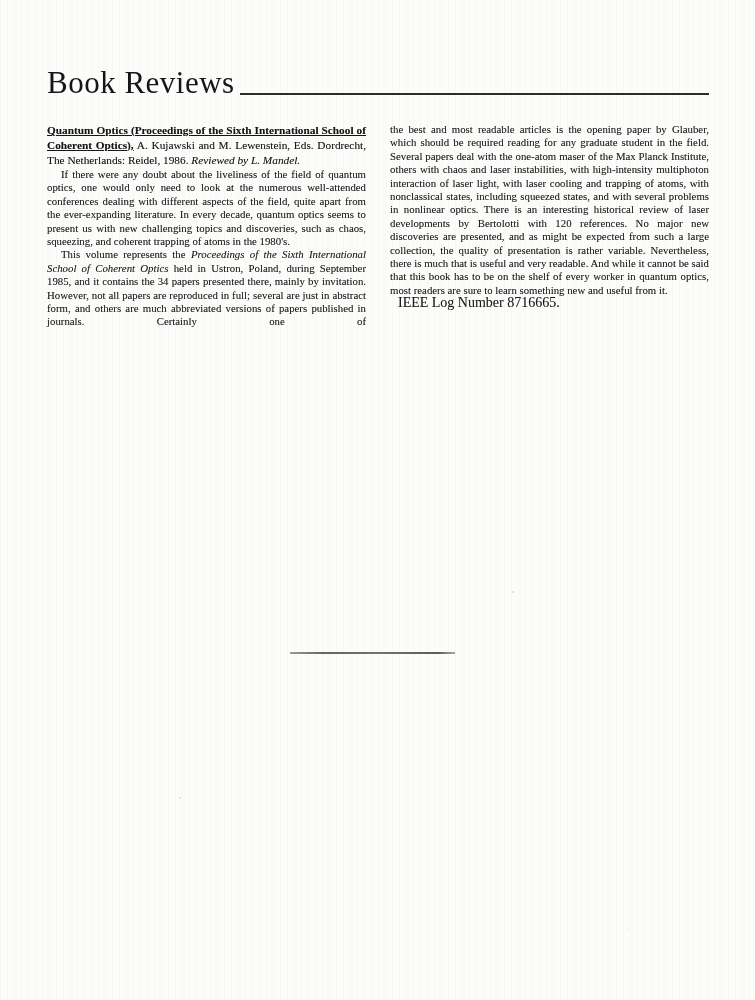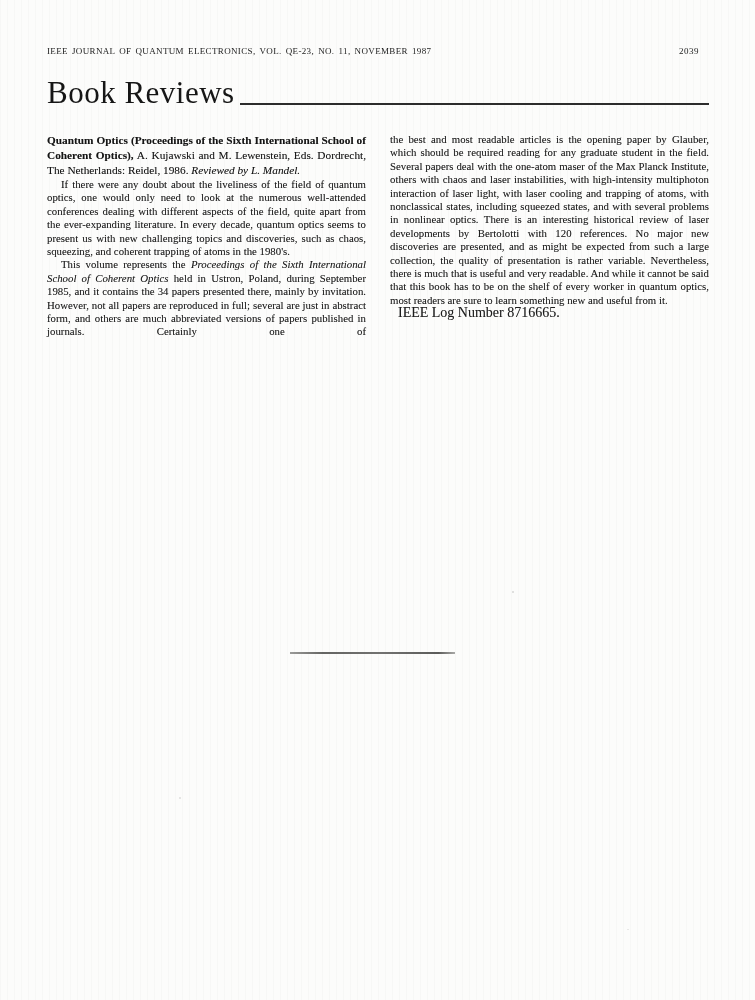--- a/index.html
+++ b/index.html
@@ -86,21 +86,21 @@
     font-size: 11.3px;
     line-height: 15px;
     margin: 0 0 8px 0;
     color: #151515;
   }
   .review-heading .seg-bold { font-weight: bold; }
   .col p { margin: 0; }
   .col p.indent { text-indent: 14px; }
   .col p.continues { text-align-last: justify; }
   .seg-italic { font-style: italic; }
-  .seg-bold { font-weight: bold; }
+  .seg-bold { font-weight: bold; text-decoration: underline; }
   .footnote {
     margin-top: 15px !important;
     font-size: 9.4px;
     line-height: 12px;
     text-indent: 8px;
   }
   .footnote-log {
     font-size: 14px;
     line-height: 12px;
     padding-left: 8px;
@@ -124,24 +124,20 @@
   .speck.s1 { left: 512px; top: 591px; width: 2px; height: 2px; opacity: .5; }
   .speck.s2 { left: 179px; top: 797px; width: 2px; height: 2px; opacity: .4; }
   .speck.s3 { left: 627px; top: 929px; width: 2px; height: 1px; opacity: .35; }
 </style>
 </head>
 <body>
 
 <div class="page">
   <div class="content">
 
-    <div class="running-head">
-      <span>IEEE JOURNAL OF QUANTUM ELECTRONICS, VOL. QE-23, NO. 11, NOVEMBER 1987</span>
-      <span class="page-num">2039</span>
-    </div>
 
     <div class="title-row">
       <span class="title-text">Book Reviews</span>
       <div class="title-rule"></div>
     </div>
 
     <div class="columns">
 
       <div class="col">
         <p class="review-heading"><span class="seg-bold">Quantum Optics (Proceedings of the Sixth International School of Coherent Optics),</span><span> A. Kujawski and M. Lewenstein, Eds. Dordrecht, The Netherlands: Reidel, 1986. </span><span class="seg-italic">Reviewed by L. Mandel.</span></p>

